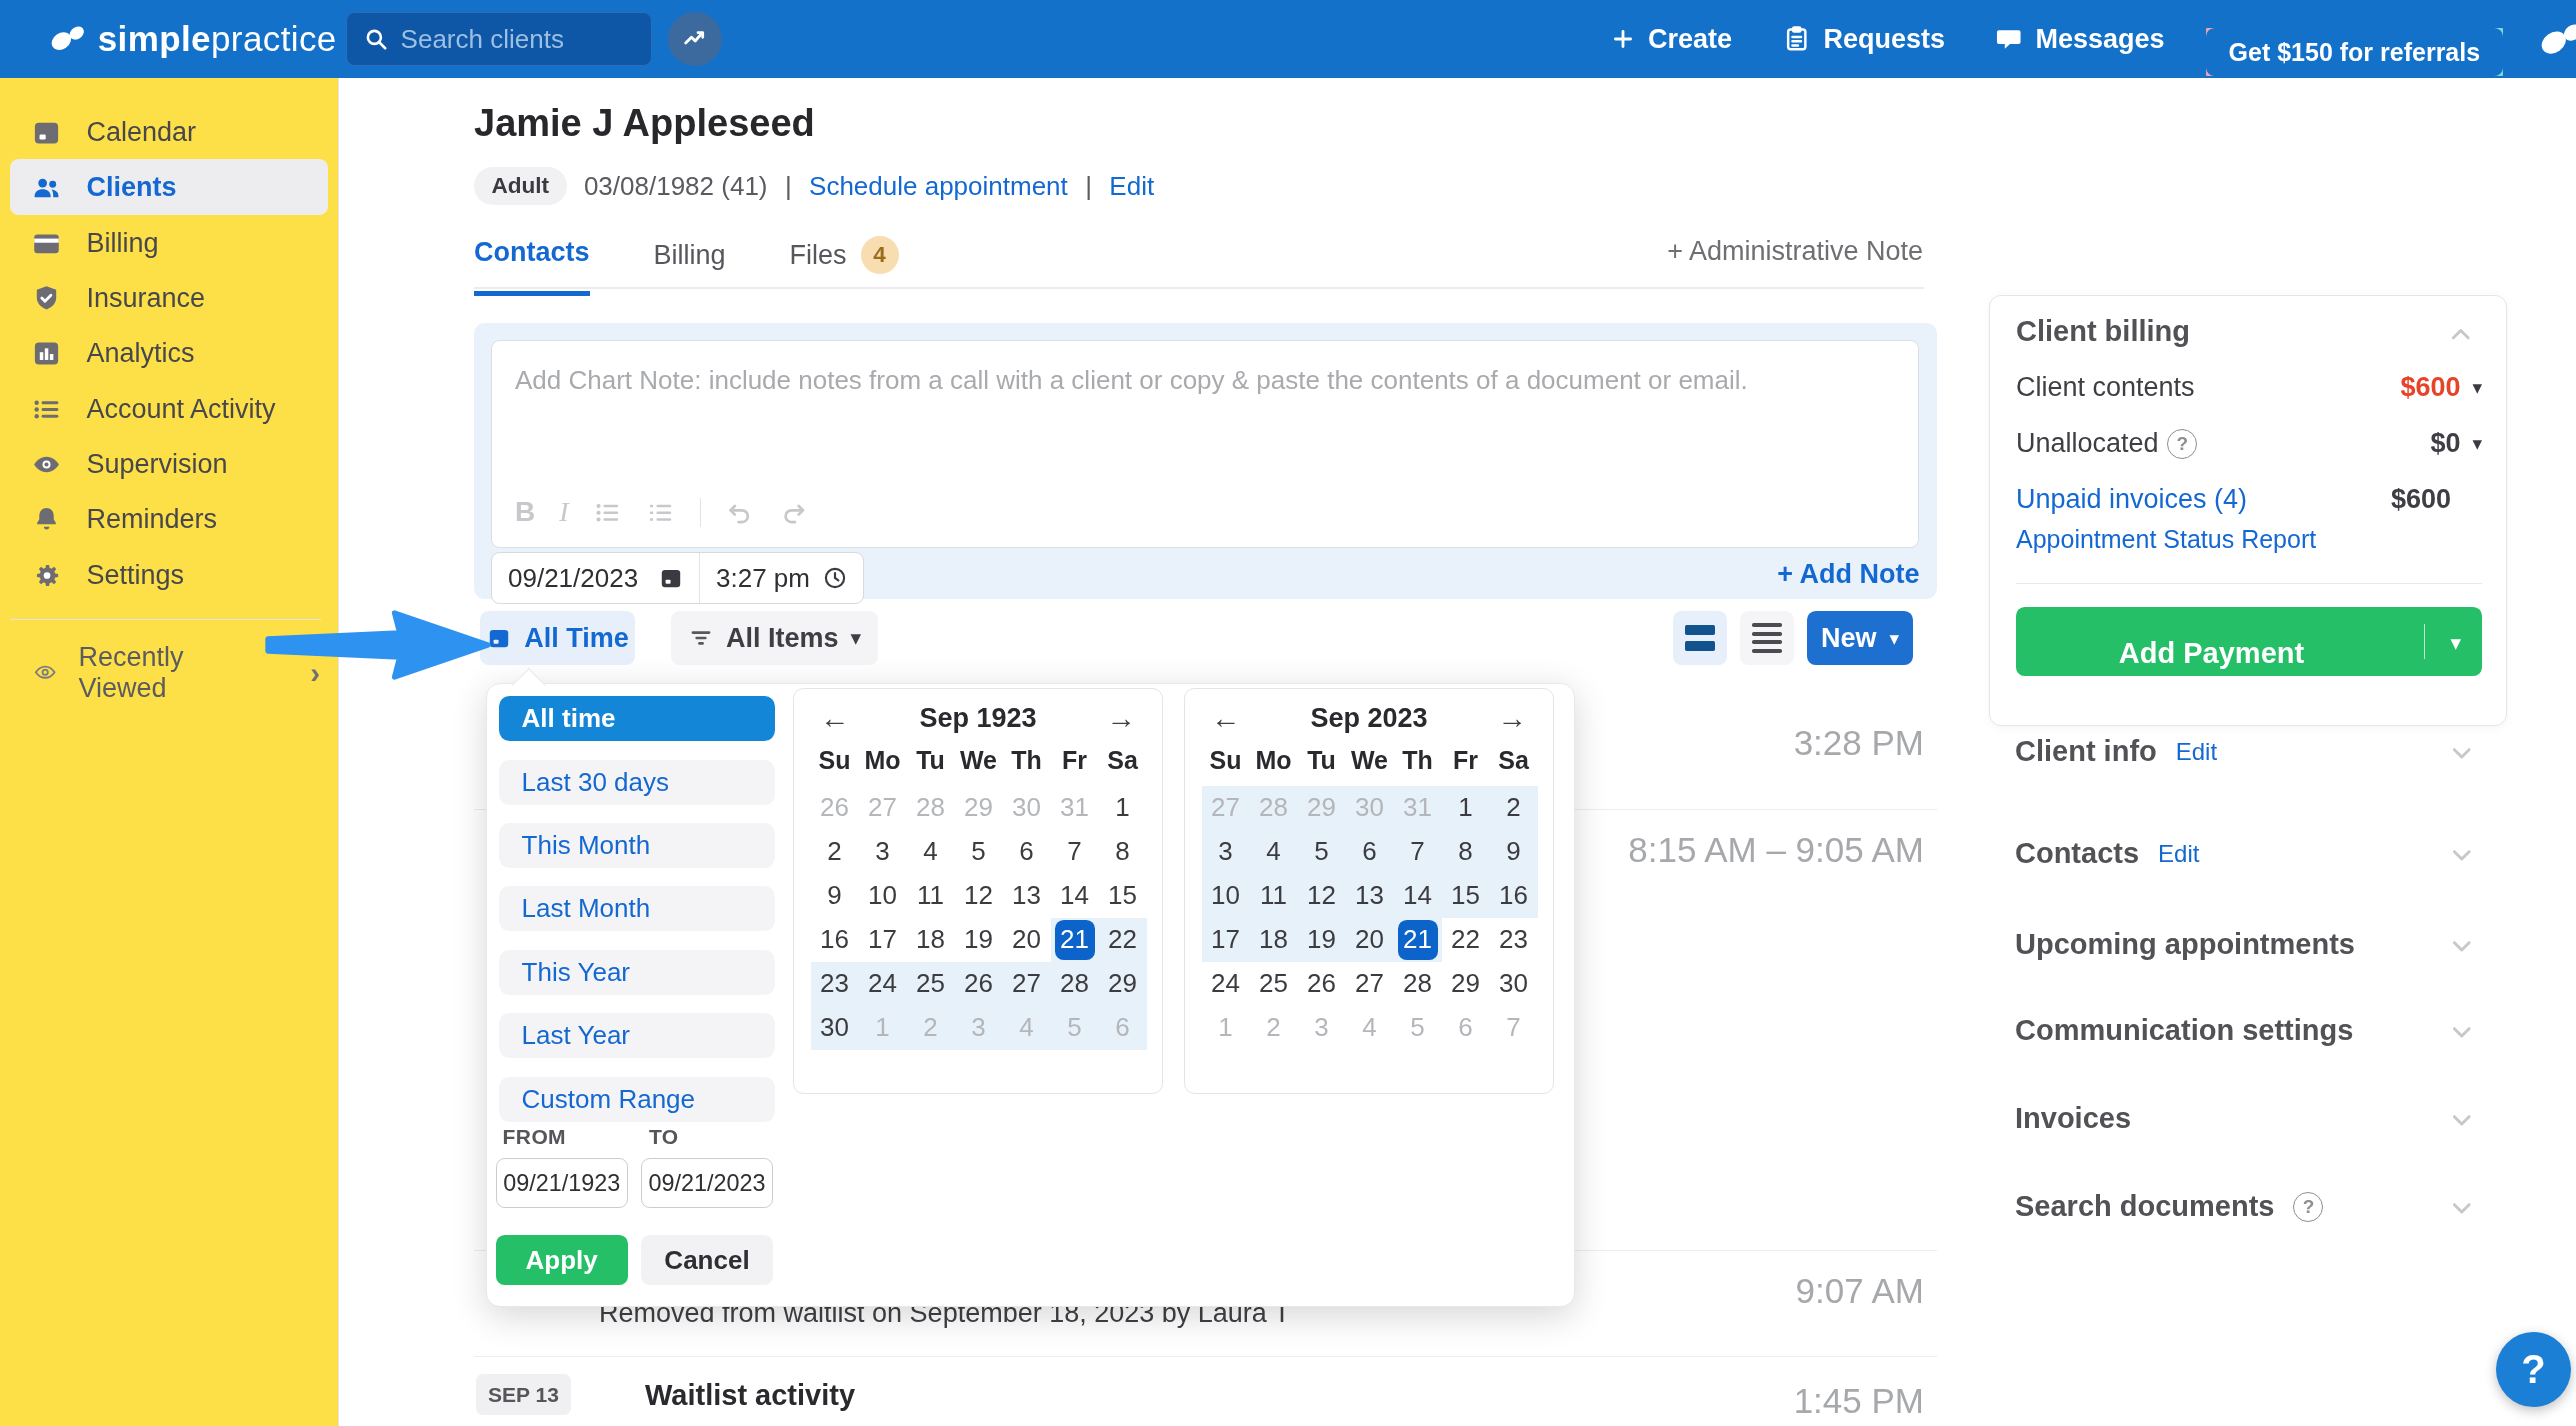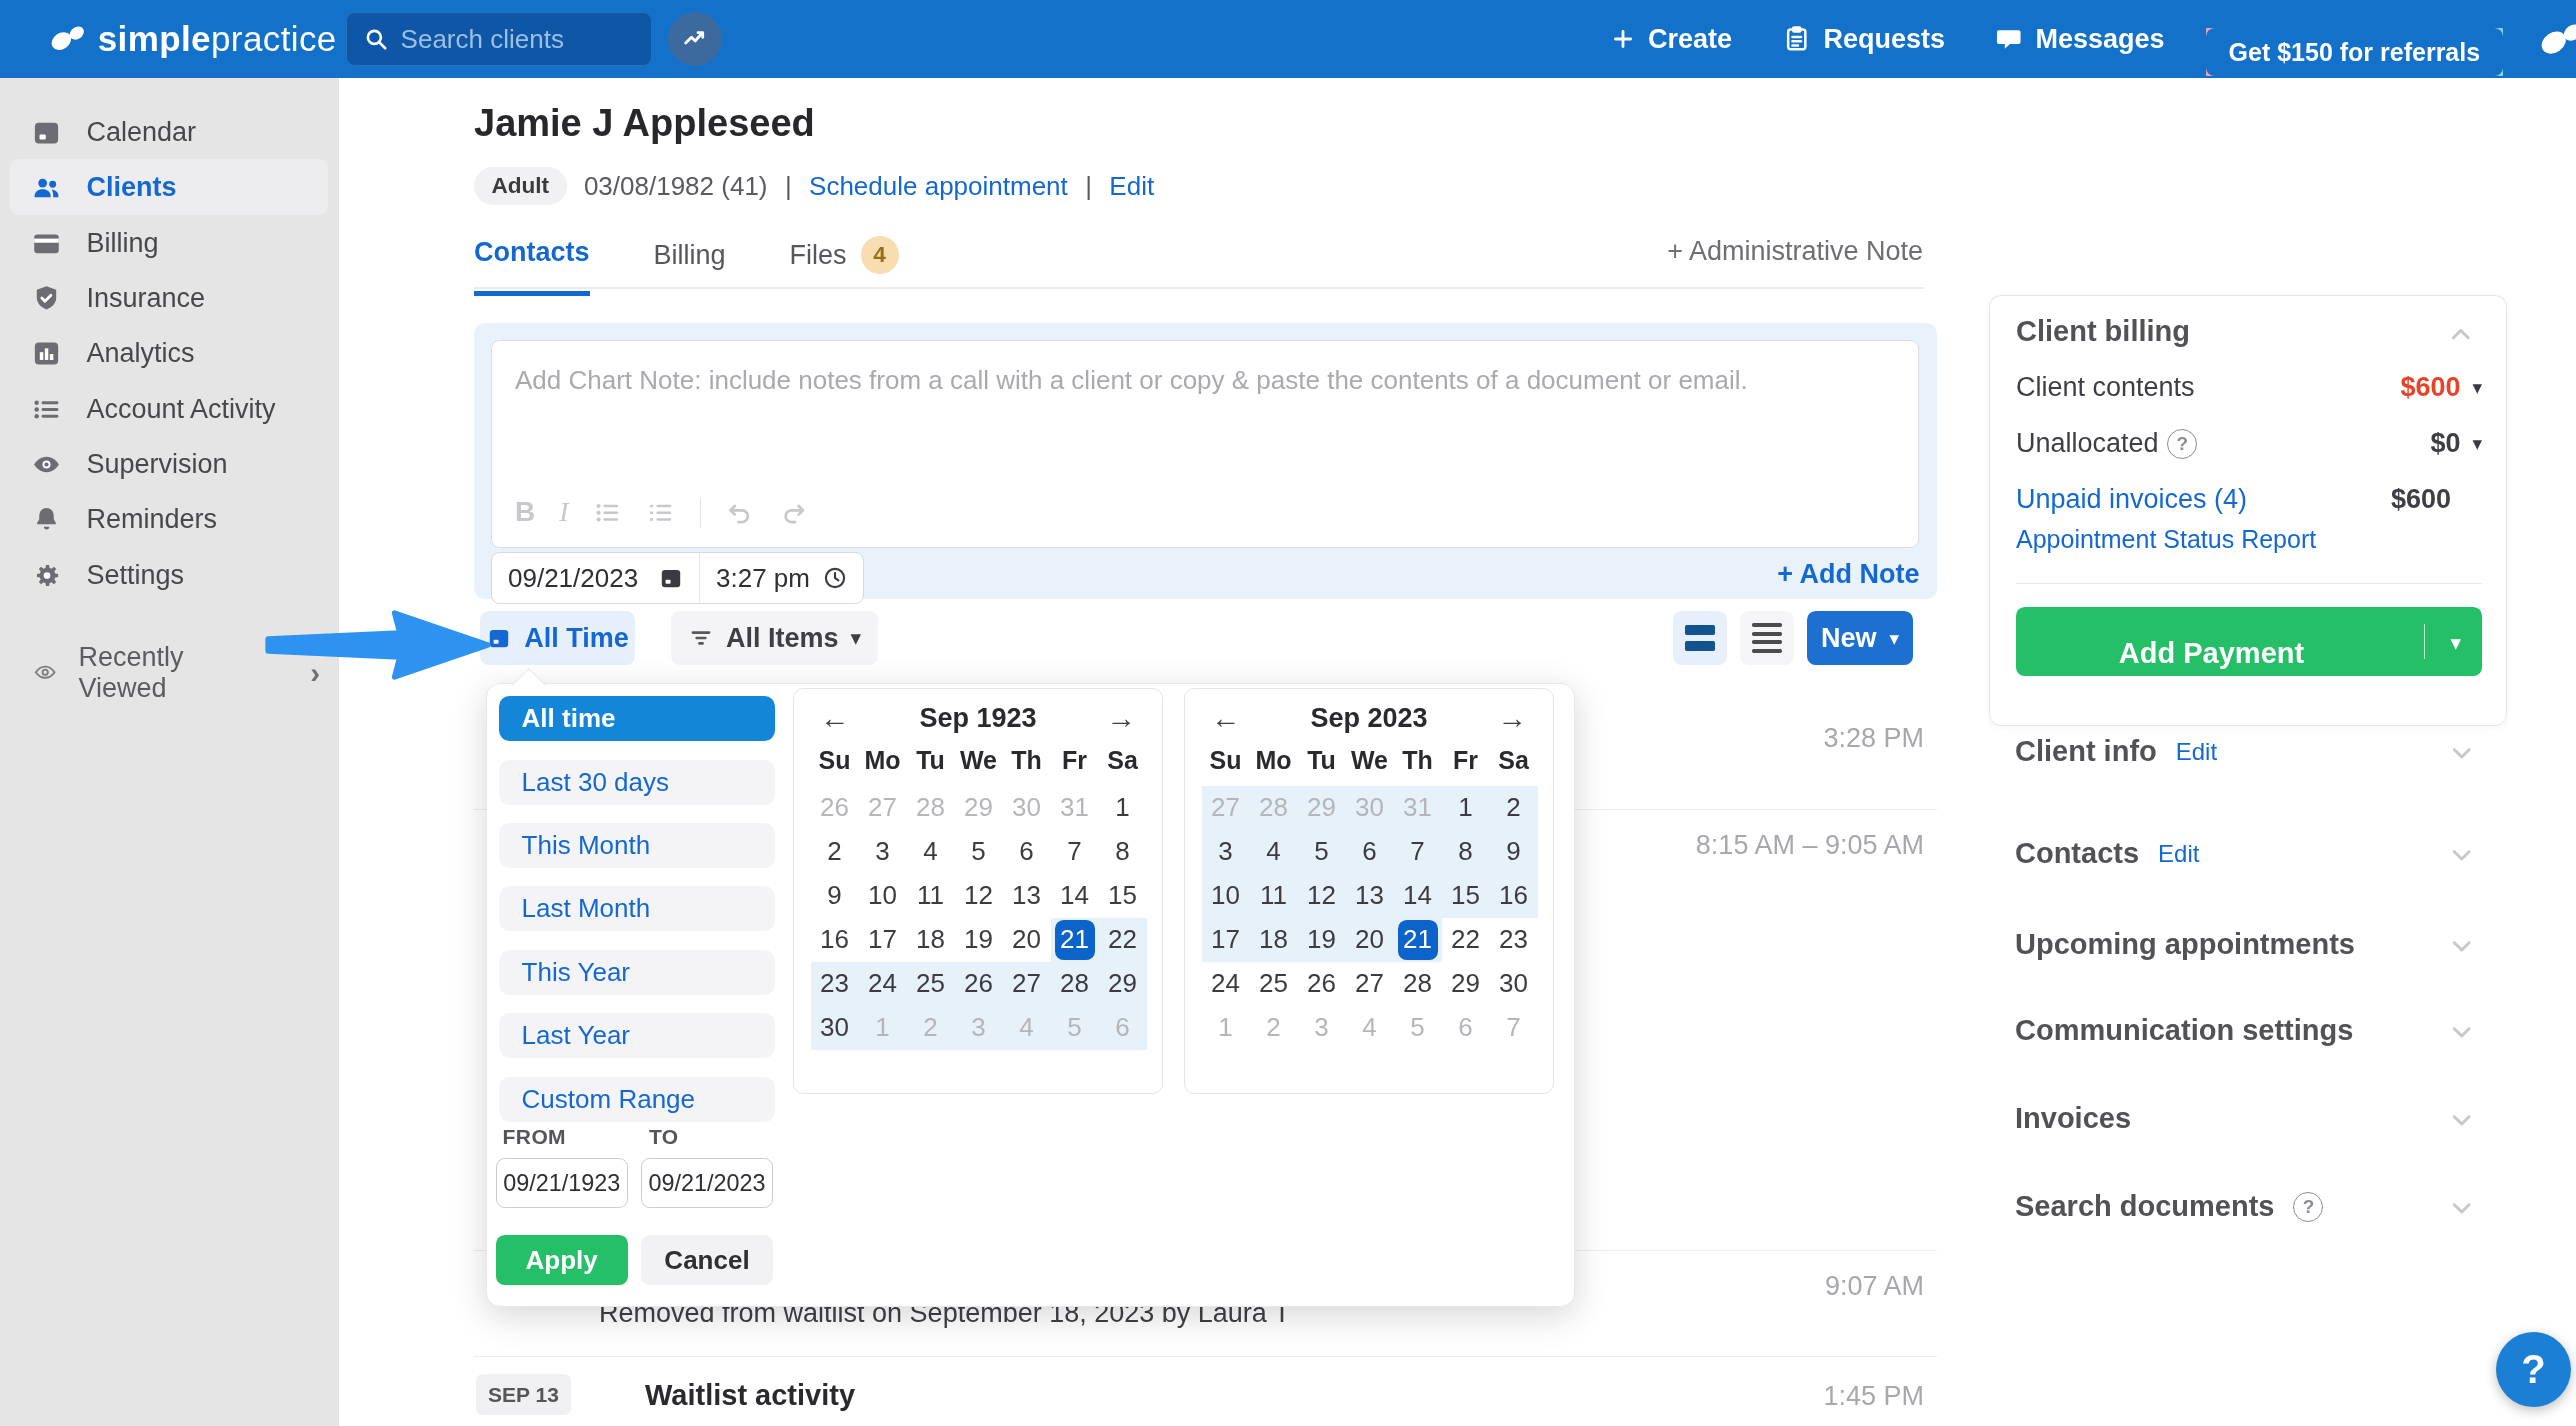--- a/index.html
+++ b/index.html
@@ -18,21 +18,21 @@
   .searchbox .ph{font-size:26px;color:#9dbfe3;}
   .circlebtn{position:absolute;left:668px;top:12px;width:54px;height:54px;border-radius:50%;background:#3c6a9f;
              display:flex;align-items:center;justify-content:center;color:#fff;}
   .topnav{position:absolute;top:0;height:78px;display:flex;align-items:center;gap:12px;color:#fff;font-size:27px;font-weight:600;}
   .referral{position:absolute;left:2206px;top:28px;padding:0;border-radius:1px;
             background:linear-gradient(90deg,#efa3b0,#7fd9d4);}
   .referral .inner{background:#1371c9;border-radius:8.7px;padding:9.6px 22.6px;color:#fff;font-size:25px;font-weight:700;white-space:nowrap;}
   .butterfly-right{position:absolute;left:2529px;top:14px;color:#fff;}
 
   
-  .sidebar{position:absolute;left:0;top:78px;width:339px;height:1348px;background:#e5e5e5;border-right:0.9px solid #e3e3e6;box-sizing:border-box;}
+  .sidebar{position:absolute;left:0;top:78px;width:339px;height:1348px;background:#fde047;border-right:0.9px solid #e3e3e6;box-sizing:border-box;}
   .side-item{position:absolute;left:10.4px;width:318px;height:56px;border-radius:8.7px;display:flex;align-items:center;gap:24px;padding-left:21px;box-sizing:border-box;cursor:pointer;}
   .side-item .s-icon{width:31px;height:31px;color:#6c6c72;flex:0 0 auto;}
   .side-item .s-label{font-size:27px;color:#47474c;font-weight:500;white-space:nowrap;}
   .side-item.active{background:#ededf0;}
   .side-item.active .s-icon{color:#1468d2;}
   .side-item.active .s-label{color:#1468d2;font-weight:700;}
   .side-div{position:absolute;left:10.4px;top:541px;width:311px;height:0.9px;background:#e5e5e8;}
   .recent{position:absolute;left:33px;top:573px;width:287px;height:43px;display:flex;align-items:center;gap:21px;cursor:pointer;}
   .recent .s-icon{width:26px;height:26px;color:#7c7c80;}
   .recent .r-label{font-size:27px;color:#5b5b60;}
@@ -76,21 +76,21 @@
   .caret{font-size:21px;color:#3e3e44;}
   .vtoggle1{position:absolute;left:1673px;top:611px;width:54px;height:54px;background:#e7f0fa;flex-direction:column;gap:5.2px;}
   .vtoggle1 i{width:29.5px;height:10.4px;background:#12538e;border-radius:1.7px;}
   .vtoggle2{position:absolute;left:1740px;top:611px;width:54px;height:54px;background:#f5f5f7;flex-direction:column;gap:4.3px;}
   .vtoggle2 i{width:29.5px;height:4.3px;background:#4c4c50;border-radius:1.7px;}
   .newbtn{position:absolute;left:1807px;top:611px;width:106px;height:54px;background:#1d6fd0;gap:13px;color:#fff;}
   .newbtn .lbl{font-size:27px;font-weight:700;}
   .newbtn .caret{color:#fff;font-size:19px;}
 
   
-  .t-time{position:absolute;font-size:27px;color:#a6a8ac;text-align:right;right:652px;}
+  .t-time{position:absolute;font-size:35px;color:#a6a8ac;text-align:right;right:652px;}
   .t-div{position:absolute;left:474px;width:1463px;height:0.9px;background:#ededf0;}
   .t-note{position:absolute;left:599px;font-size:27px;color:#3f4045;}
   .t-badge{position:absolute;left:476px;background:#f0f0f2;border-radius:7px;font-size:21px;font-weight:700;color:#55555a;
            padding:8.7px 12px;}
   .t-title{position:absolute;left:599px;font-size:29px;font-weight:700;color:#2a2a2e;margin-left:46px;}
 
   
   .popup{position:absolute;left:486px;top:683px;width:1087px;height:622px;background:#fff;border:0.9px solid #e8e8ea;
          border-radius:14px;box-shadow:0 8.7px 35px rgba(0,0,0,.16);z-index:50;}
   .popup .notch{position:absolute;left:29.5px;top:-11.3px;width:22.6px;height:22.6px;background:#fff;border-left:0.9px solid #e8e8ea;

